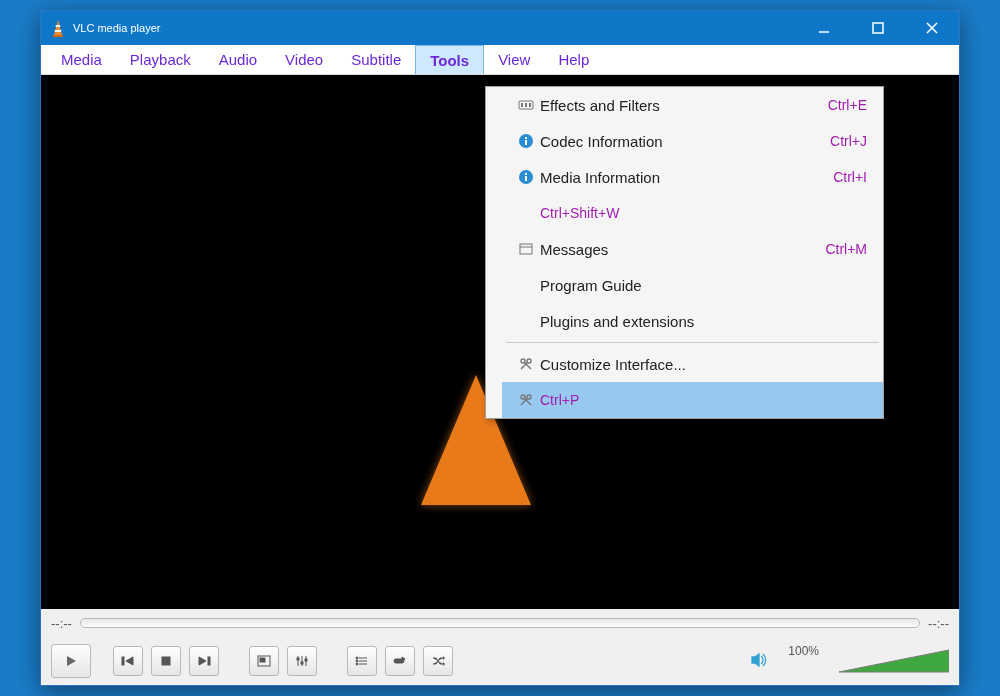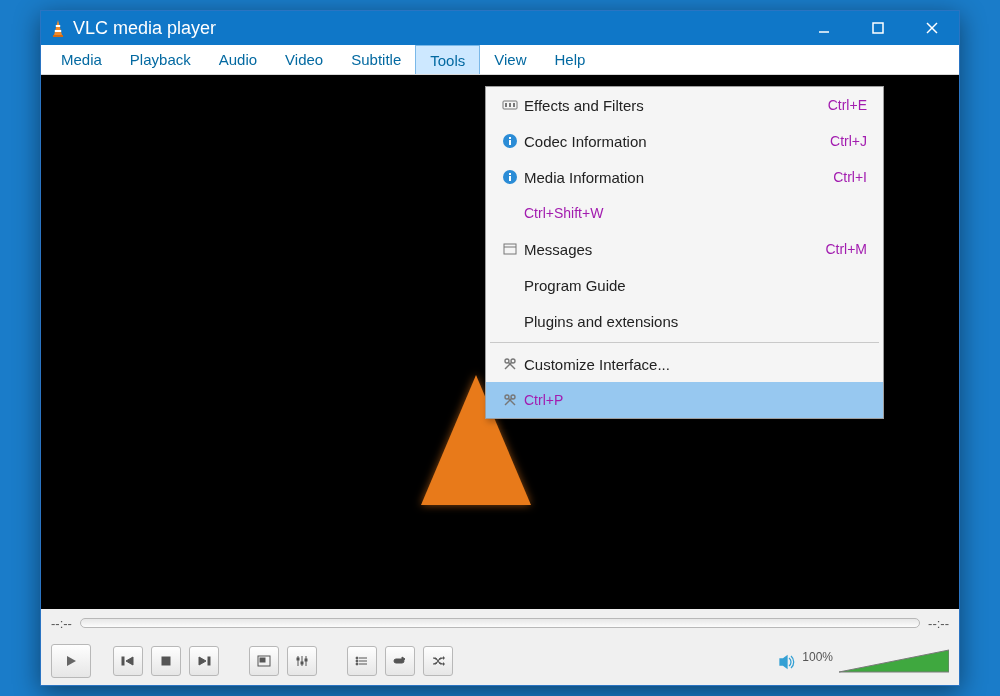--- a/index.html
+++ b/index.html
@@ -21,33 +21,33 @@
     box-shadow: 0 6px 24px rgba(0,0,0,.45);
     display: flex; flex-direction: column;
   }
   .titlebar {
     height: 34px;
     background: linear-gradient(#0f77c8,#0f77c8);
     display: flex; align-items: center;
     color: #fff;
     padding-left: 8px;
   }
-  .titlebar .title { flex: 1; font-size: 18px; padding-left: 6px; }
+  .titlebar .title { flex: 1; font-size: 11px; padding-left: 6px; }
   .titlebar .btns { display: flex; }
   .titlebar .btn { width: 54px; height:34px; display:flex;align-items:center;justify-content:center; color:#fff;}
   .titlebar .btn svg { width:14px;height:14px; stroke:#fff; fill:none; stroke-width:1.5;}
   .menubar {
     height: 30px; background: #fff; border-bottom:1px solid #d9d9d9;
     display:flex; align-items:stretch; padding: 0 6px;
   }
   .menubar .mi {
     padding: 0 14px; display:flex;align-items:center;
-    font-size:15px; color:#0369a1;
-  }
-  .menubar .mi.open { background:#cde8ff; border:1px solid #7ab8e8; border-bottom:none;}
+    font-size:15px; color:#6d28d9;
+  }
+  .menubar .mi.open { background:#cde8ff; border:1px solid #7ab8e8; border-bottom:none;font-weight:bold;}
   .video {
     flex:1; background:#000; position:relative; margin:0;
   }
   .cone {
     position:absolute; left:380px; top:300px;
     width:0;height:0;
     border-left:55px solid transparent;
     border-right:55px solid transparent;
     border-bottom:130px solid #e87a1a;
     filter: drop-shadow(0 0 4px rgba(232,122,26,.6));
@@ -66,29 +66,30 @@
     background:#f0f0f0;
   }
   .cbtn {
     width:30px;height:30px;border:1px solid #b8b8b8;border-radius:3px;
     background:linear-gradient(#fefefe,#e6e6e6);
     display:flex;align-items:center;justify-content:center;color:#555;
   }
   .cbtn.play{width:40px;height:34px;}
   .cbtn svg{width:14px;height:14px;stroke:#555;fill:#555;}
   .spacer{flex:1;}
-  .volume{display:flex;align-items:flex-end;gap:6px;color:#555;font-size:12px;}
+  .volume{display:flex;align-items:center;gap:20px;color:#555;font-size:12px;}
   .voltri{width:110px;height:26px;position:relative;}
   .voltri svg{width:110px;height:26px;}
   
   .dropdown {
     position:absolute; left:444px; top:75px; width:399px;
     background:#f5f5f5; border:1px solid #9e9e9e;
     box-shadow:2px 3px 6px rgba(0,0,0,.25);
     z-index:10;
+    padding-left:16px;
   }
   .drow {
     display:flex;align-items:center;height:36px;padding:0 10px;
     font-size:15px;color:#222;
   }
   .drow.hl{background:#97c8f0;}
   .drow .ic{width:28px;display:flex;justify-content:center;color:#666;}
   .drow .ic svg{width:16px;height:16px;}
   .drow .lbl{flex:1;}
   .drow .sc{color:#a21caf;font-size:14px;padding-right:6px;}

